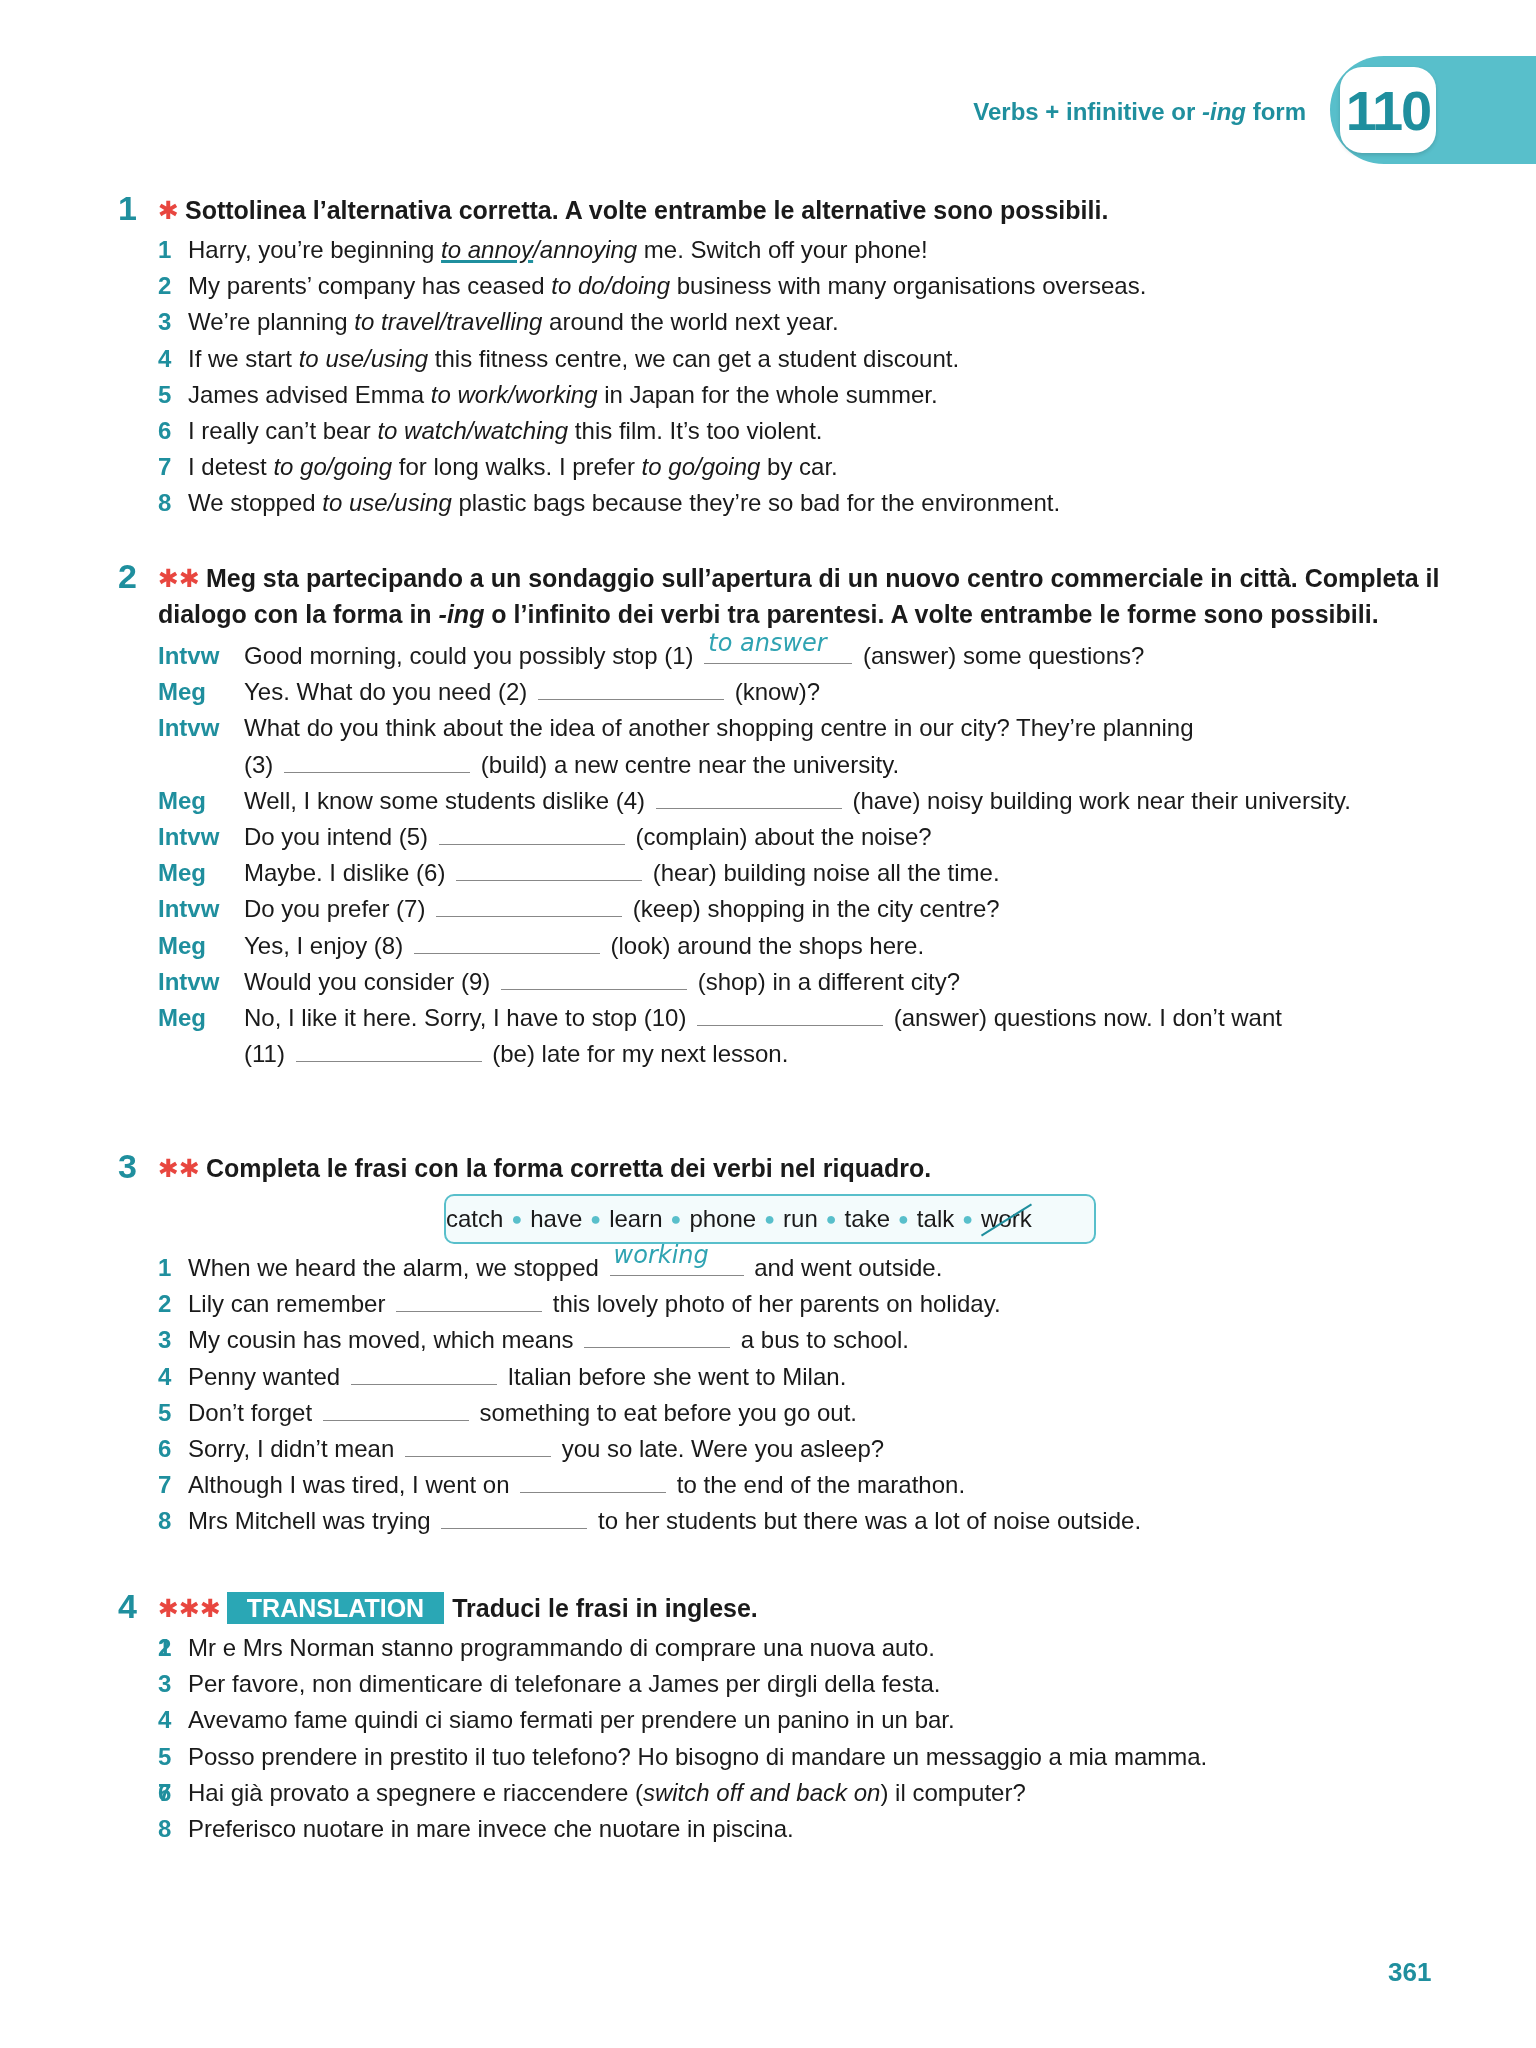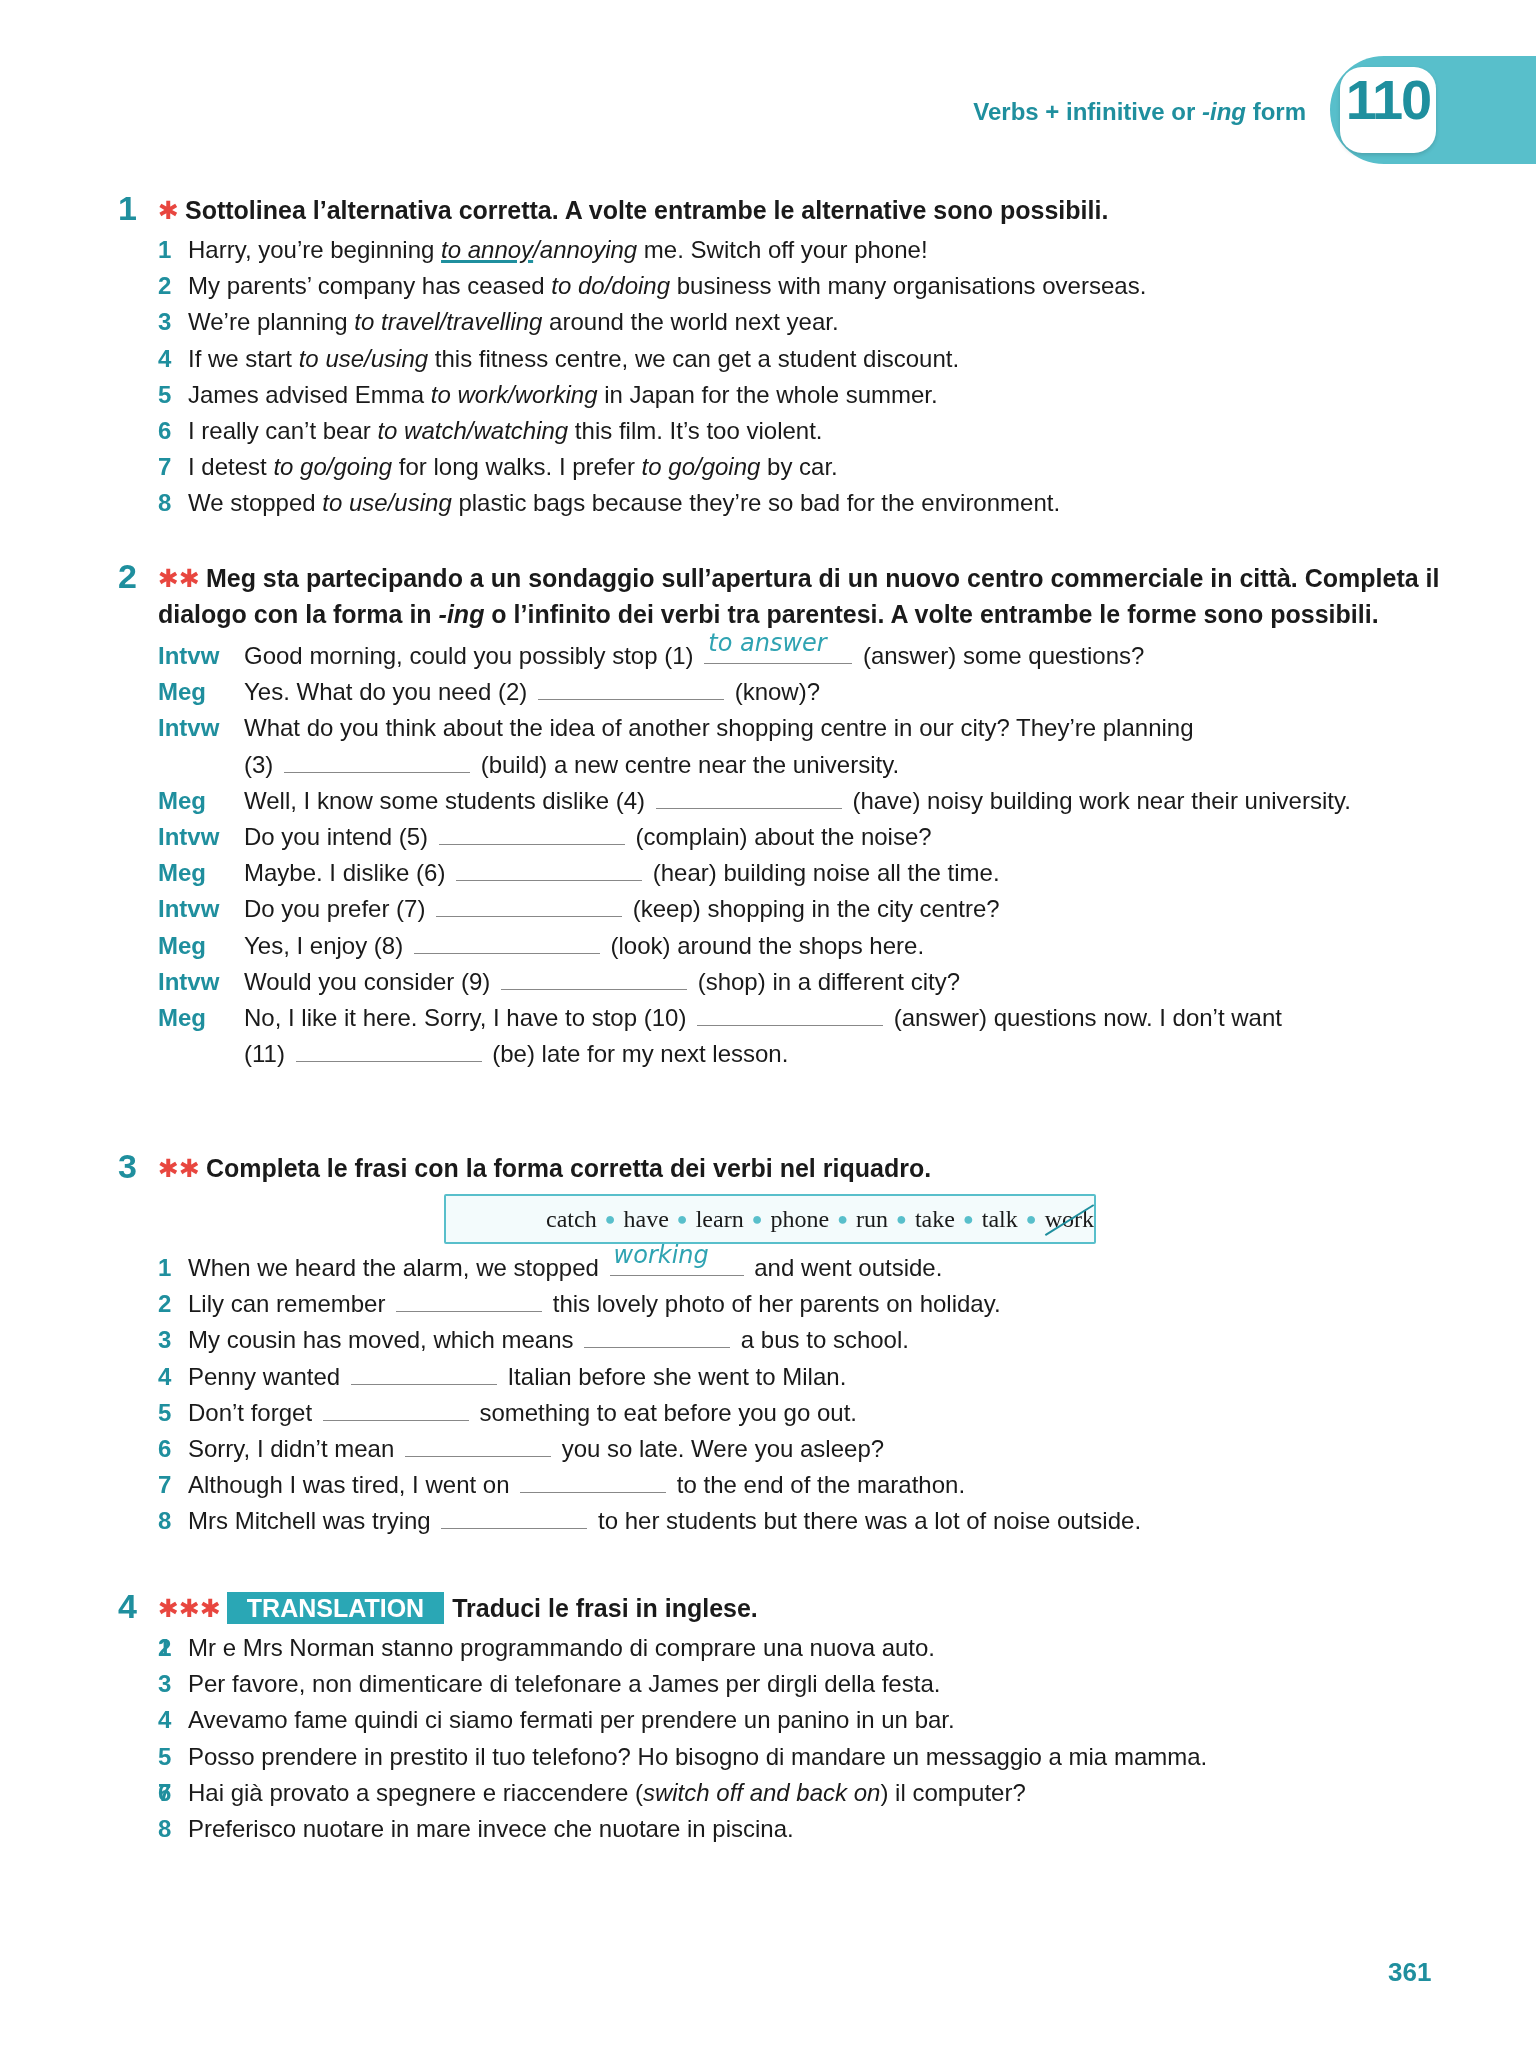--- a/index.html
+++ b/index.html
@@ -3,21 +3,21 @@
 <meta charset="utf-8">
 <style>
   html, body { margin:0; padding:0; background:#ffffff; }
   body { width:1536px; height:2048px; position:relative; overflow:hidden;
          font-family:"Liberation Sans", "DejaVu Sans", sans-serif; color:#1a1a1a; }
 
   
   .hdr-tab { position:absolute; left:1330px; top:56px; width:206px; height:108px;
              background:#58bfcb; border-radius:54px 0 0 54px; }
   .hdr-num-box { position:absolute; left:1340px; top:67px; width:96px; height:86px;
-                 background:#fff; border-radius:22px; display:flex; justify-content:center;
+                 background:#fff; border-radius:22px; display:flex; align-items:center; justify-content:center;
                  box-shadow:0 2px 4px rgba(0,0,0,.15); }
   .hdr-num { font-size:56px; font-weight:bold; color:#1f8f9e; letter-spacing:-2px; }
   .hdr-title { position:absolute; right:230px; top:98px; font-size:24px; font-weight:bold; color:#1f8f9e; }
   .hdr-title i { font-style:italic; }
 
   
   .ex { position:absolute; left:118px; width:1330px; }
   .ex-head { position:relative; font-size:25px; font-weight:bold; line-height:36px; padding-left:40px; }
   .ex-num { position:absolute; left:0; top:-2px; font-size:34px; font-weight:bold; color:#1f8f9e; }
   .stars { color:#e8463f; margin-right:6px; }
@@ -27,23 +27,23 @@
   .item i { font-style:italic; }
   .ul-ans { text-decoration:underline; text-decoration-color:#1f8f9e; text-decoration-thickness:3px; }
   .blank { display:inline-block; border-bottom:1.5px solid #888; height:24px; vertical-align:baseline; margin:0 4px; position:relative; }
   .handwrite { position:absolute; left:4px; bottom:2px; font-family:"DejaVu Sans", sans-serif; font-style:italic; color:#2fa3b2; font-size:24px; white-space:nowrap; }
 
   .dlg { margin-top:6px; padding-left:40px; }
   .dlg-row { display:flex; font-size:24px; line-height:36.2px; }
   .spk { width:86px; flex:0 0 86px; font-weight:bold; color:#1f8f9e; }
   .spk-text { flex:1; }
 
-  .wordbox { margin:8px 0 6px 326px; width:648px; height:46px; border:2.5px solid #58bfcb; border-radius:2px;
-             background:#f3fbfc; display:flex; align-items:center; justify-content:flex-end;
-             font-family:Liberation Serif, serif; font-size:24px; }
+  .wordbox { margin:8px 0 6px 326px; width:648px; height:46px; border:2.5px solid #58bfcb; border-radius:10px;
+             background:#f3fbfc; display:flex; align-items:center; justify-content:flex-start;
+             font-family:Liberation Sans, sans-serif; font-size:24px; }
   .wb-word { position:relative; }
   .dot { color:#58bfcb; margin:0 8px; font-size:18px; }
   .strike::after { content:""; position:absolute; left:-4px; right:-4px; top:50%; border-top:2px solid #1f8f9e; transform:rotate(-32deg); }
 
   .tag-translation { display:inline-block; background:#2aa7b5; color:#fff; padding:0 20px; margin-right:8px; font-weight:bold; line-height:32px; }
 
   .page-num { position:absolute; left:1388px; top:1957px; font-size:26px; font-weight:bold; color:#1f8f9e; }
 </style>
 </head>
 <body>

